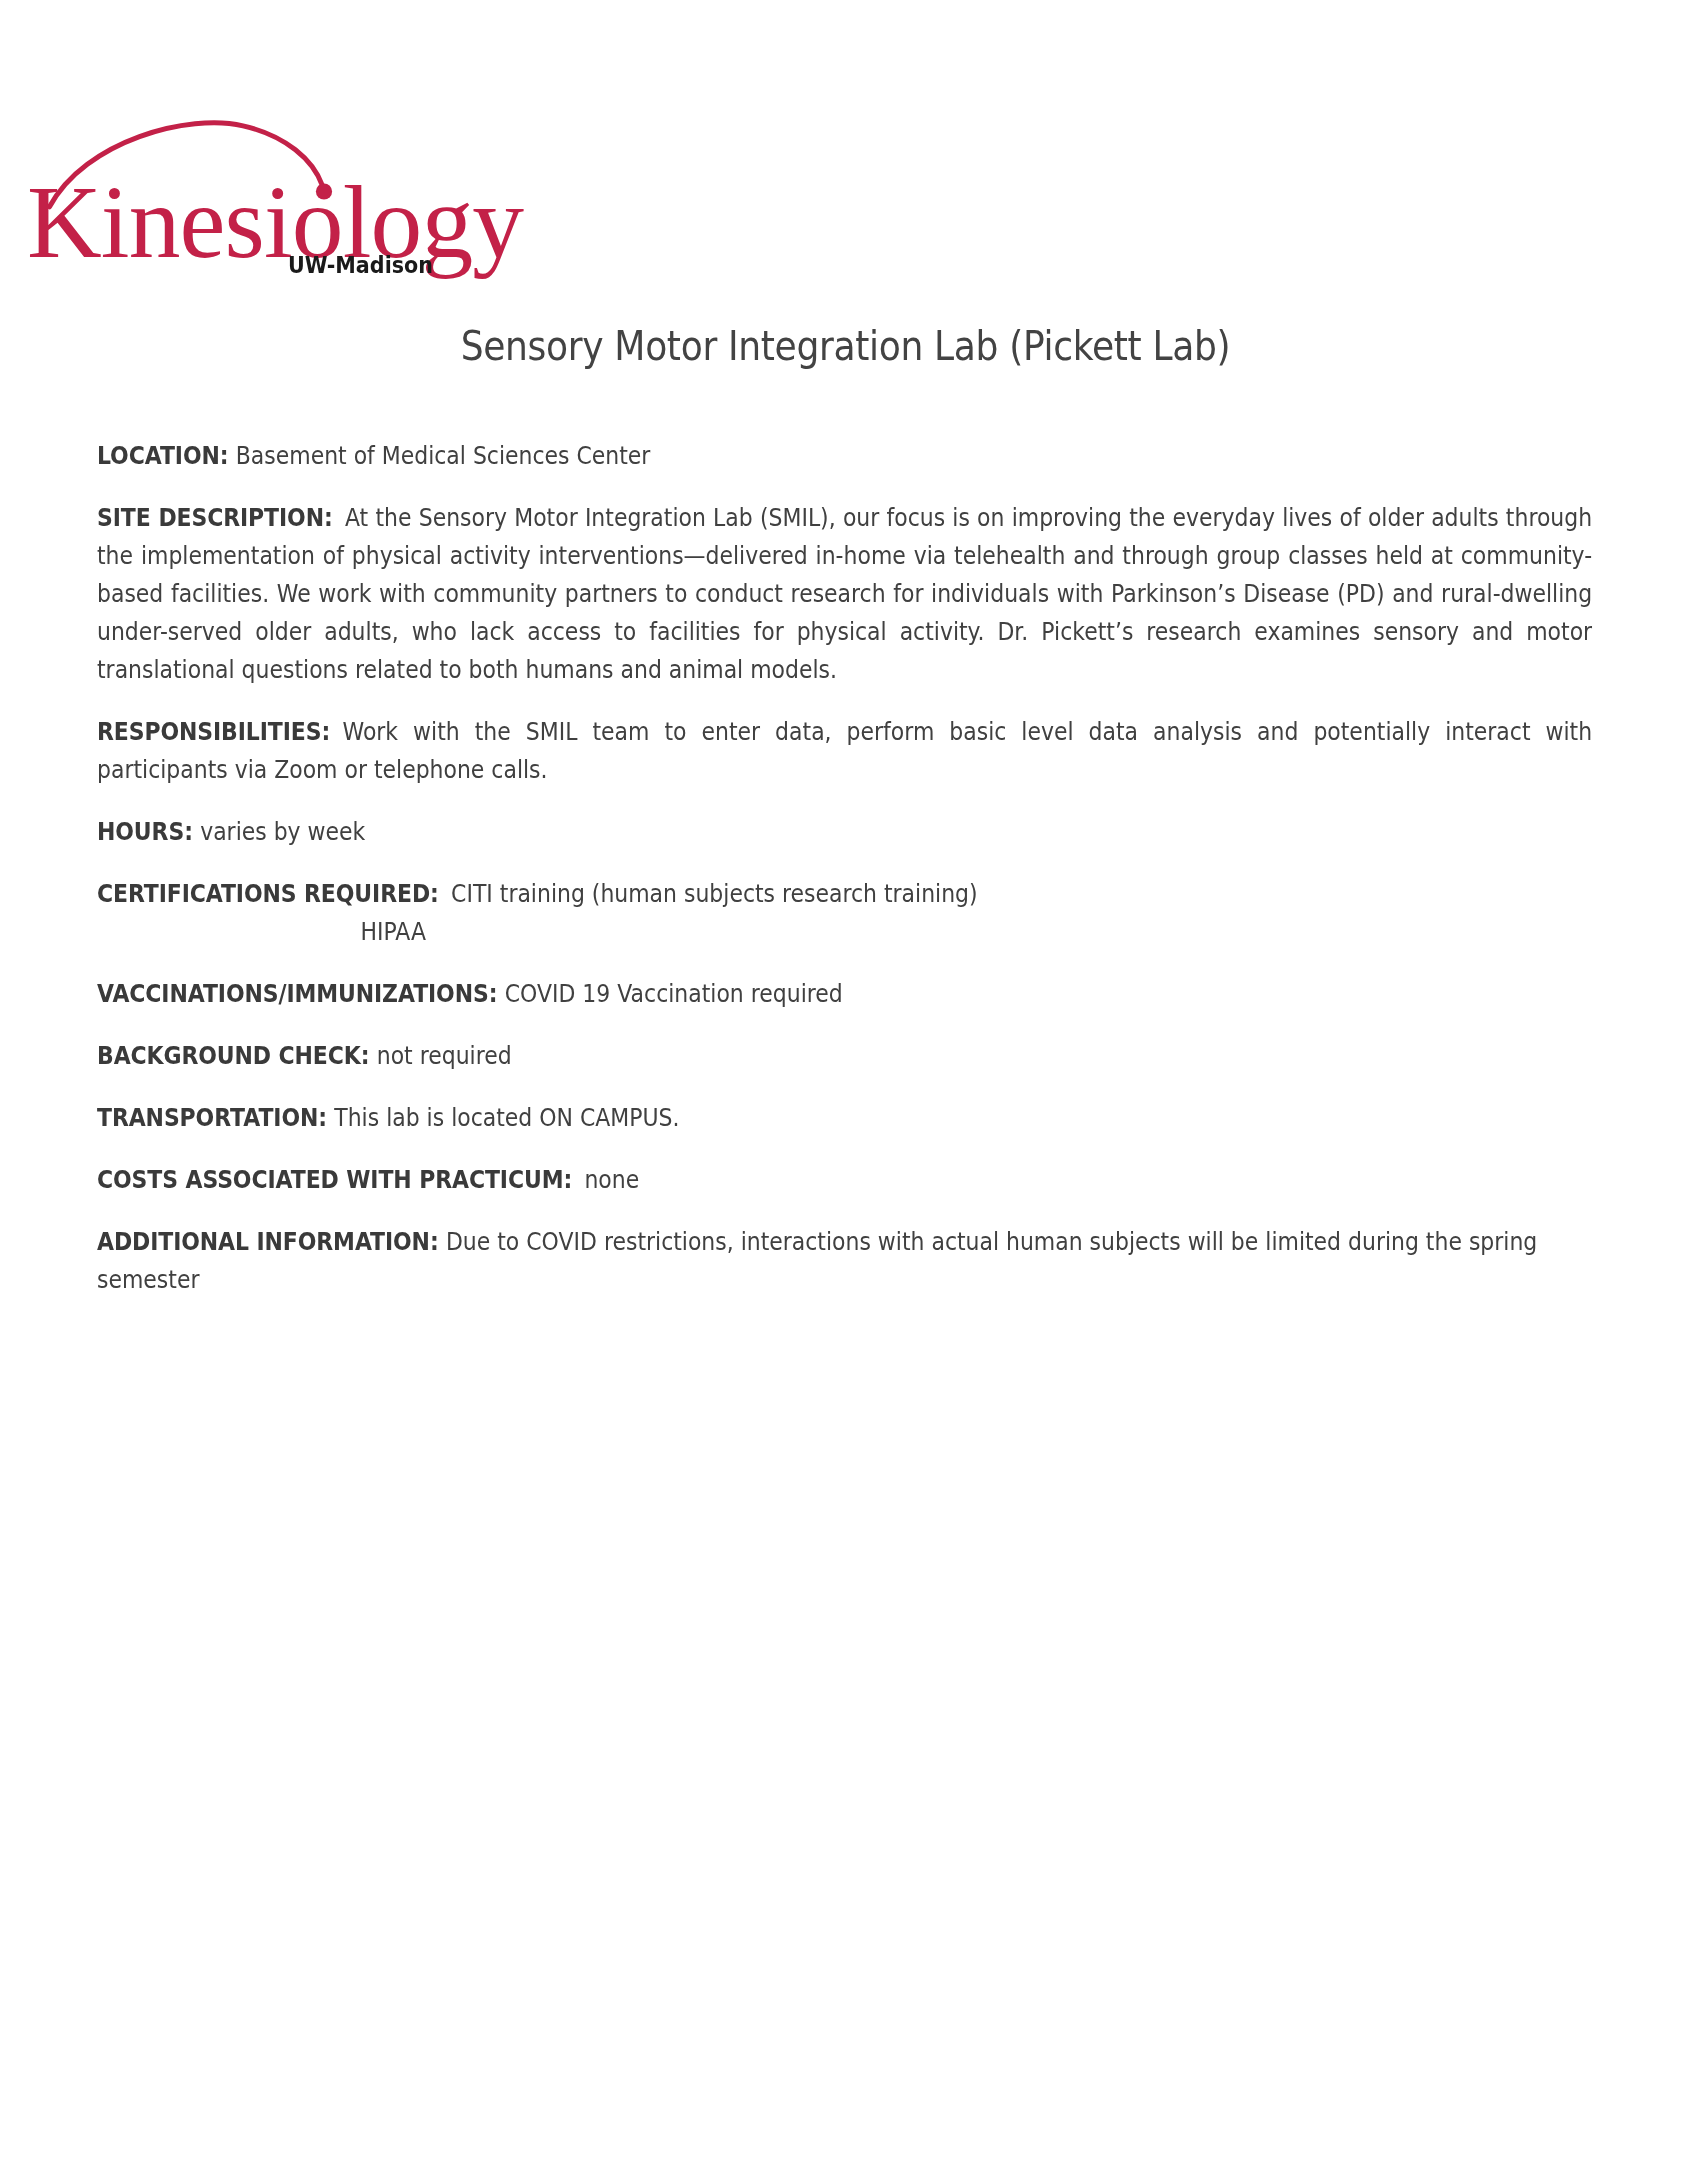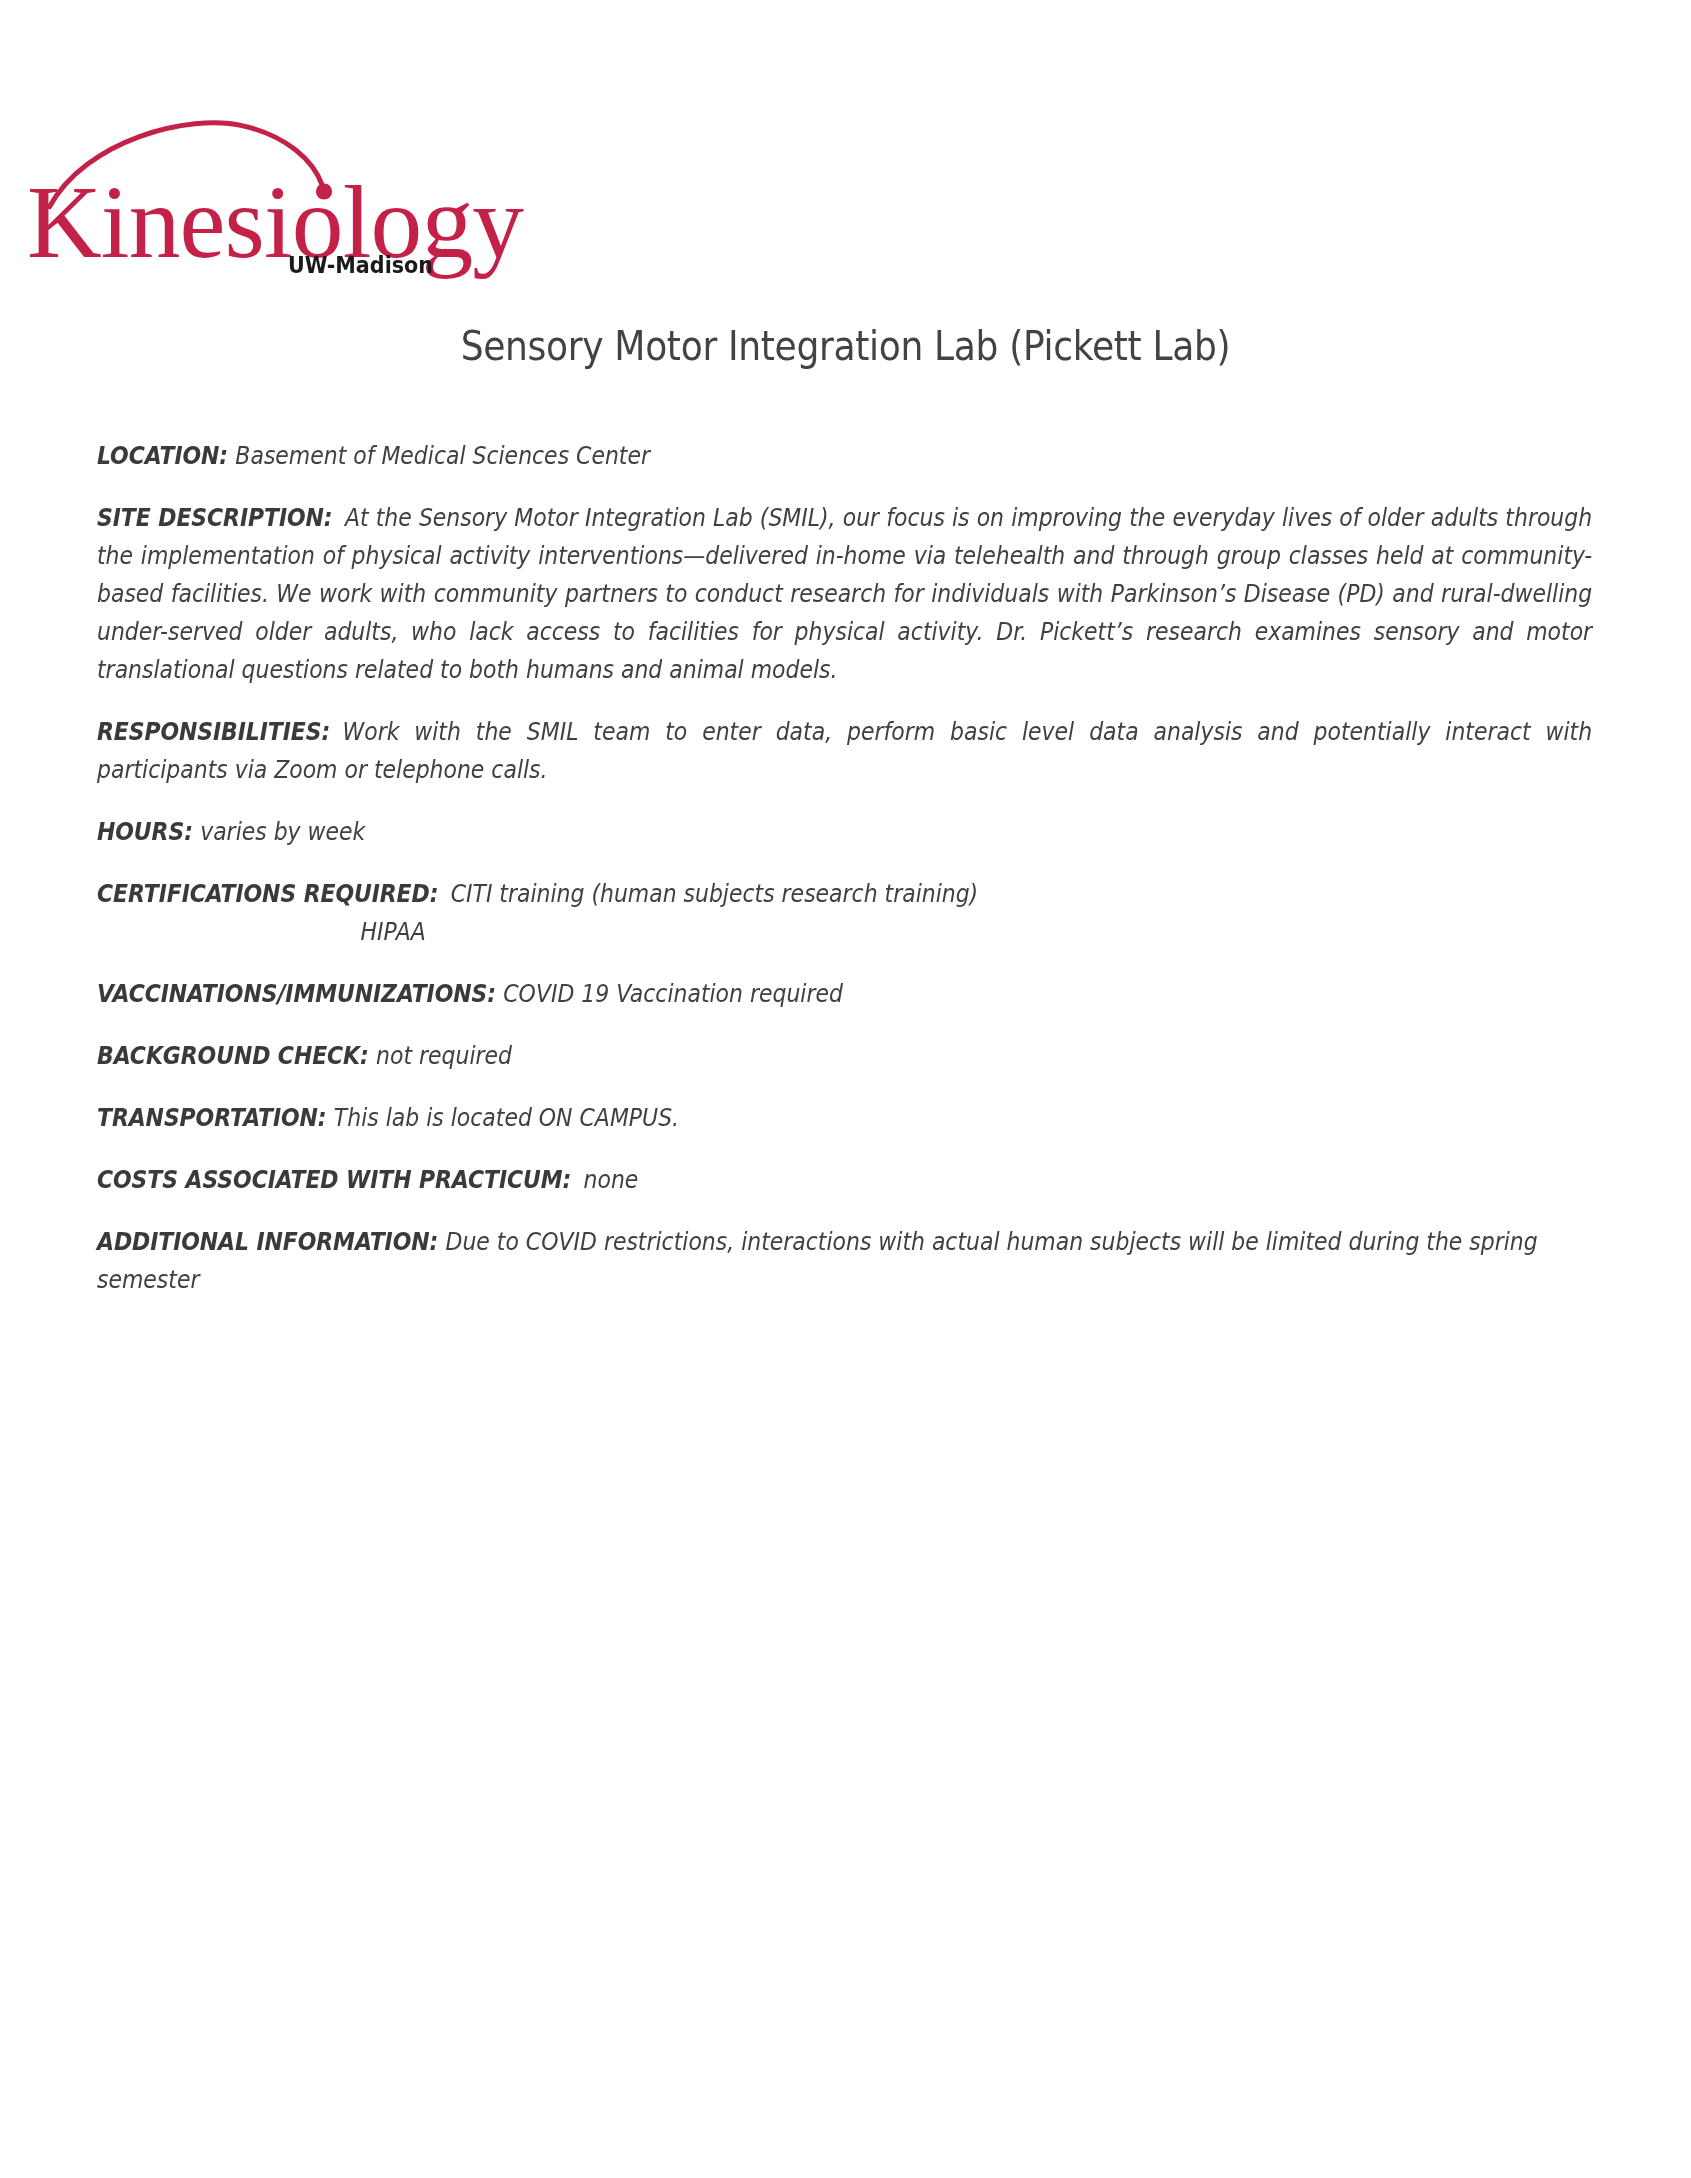--- a/index.html
+++ b/index.html
@@ -50,21 +50,20 @@
     transform-origin: 50% 50%;
     white-space: nowrap;
   }
 
   
   .content {
     position: absolute;
     left: 97px;
     top: 437px;
     width: 1495px;
-    font-style: italic;
   }
 
   .block {
     font-family: "DejaVu Sans", sans-serif;
     font-size: 24px;
     line-height: 38px;
     color: #404040;
     margin: 0 0 24px 0;
     transform: scaleX(0.915);
     transform-origin: 0 0;

